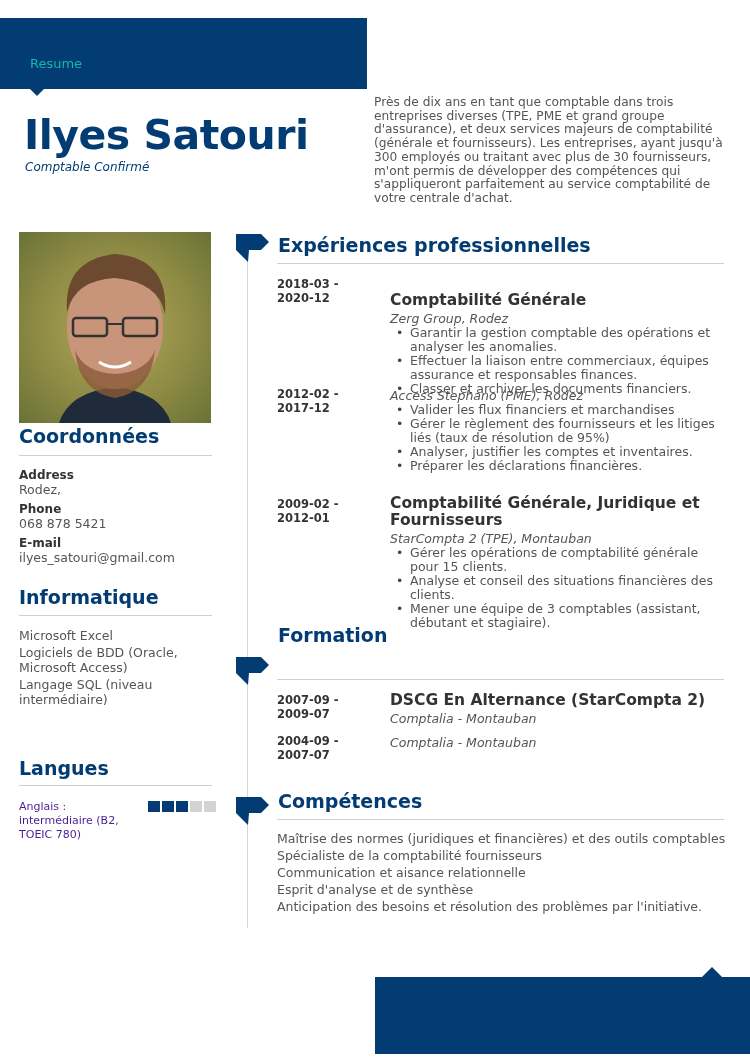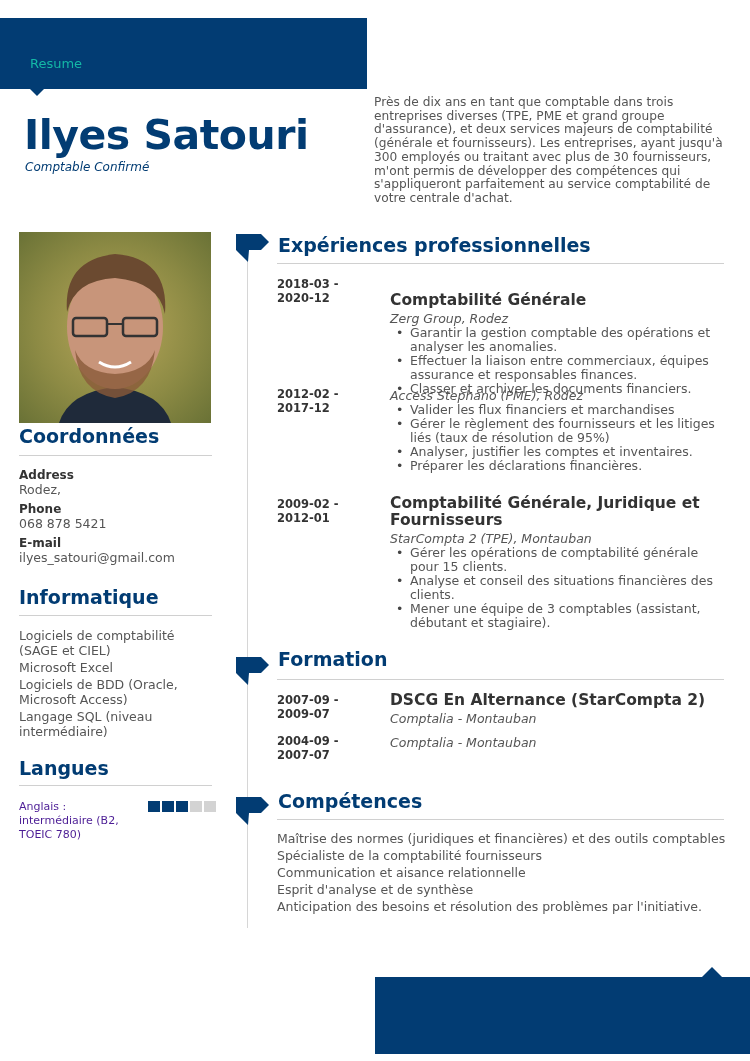--- a/index.html
+++ b/index.html
@@ -89,21 +89,20 @@
 <div class="contact-label" style="top:468px;">Address</div>
 <div class="contact-val" style="top:482px;">Rodez,</div>
 <div class="contact-label" style="top:502px;">Phone</div>
 <div class="contact-val" style="top:516px;">068 878 5421</div>
 <div class="contact-label" style="top:536px;">E-mail</div>
 <div class="contact-val" style="top:550px;">ilyes_satouri@gmail.com</div>
 
 <div class="side-h" style="top:586px;">Informatique</div>
 <div class="side-rule" style="top:615px;"></div>
 <div class="it-list">
-  <div>Logiciels de comptabilité (SAGE et CIEL)</div>
   <div>Microsoft Excel</div>
   <div>Logiciels de BDD (Oracle, Microsoft Access)</div>
   <div>Langage SQL (niveau intermédiaire)</div>
 </div>
 
 <div class="side-h" style="top:757px;">Langues</div>
 <div class="side-rule" style="top:785px;"></div>
 <div class="lang-text">Anglais : intermédiaire (B2, TOEIC 780)</div>
 <div class="lang-bar">
   <span style="background:#023c73"></span>
@@ -159,21 +158,21 @@
   <ul>
     <li>Gérer les opérations de comptabilité générale pour 15 clients.</li>
     <li>Analyse et conseil des situations financières des clients.</li>
     <li>Mener une équipe de 3 comptables (assistant, débutant et stagiaire).</li>
   </ul>
 </div>
 
 <svg class="sec-flag" style="top:657px;" viewBox="0 0 33 28">
   <path d="M0 0 H25 L33 8 L25 16 H13 L12 28 L0 16 Z" fill="#023c73"></path>
 </svg>
-<div class="sec-h" style="top:648px;">Formation</div>
+<div class="sec-h" style="top:624px;">Formation</div>
 <div class="sec-rule" style="top:679px;"></div>
 
 <div class="date" style="top:693px;">
   <div>2007-09 -</div>
   <div>2009-07</div>
 </div>
 <div class="job" style="top:692px;">
   <div class="title">DSCG En Alternance (StarCompta 2)</div>
   <div class="org">Comptalia - Montauban</div>
 </div>

